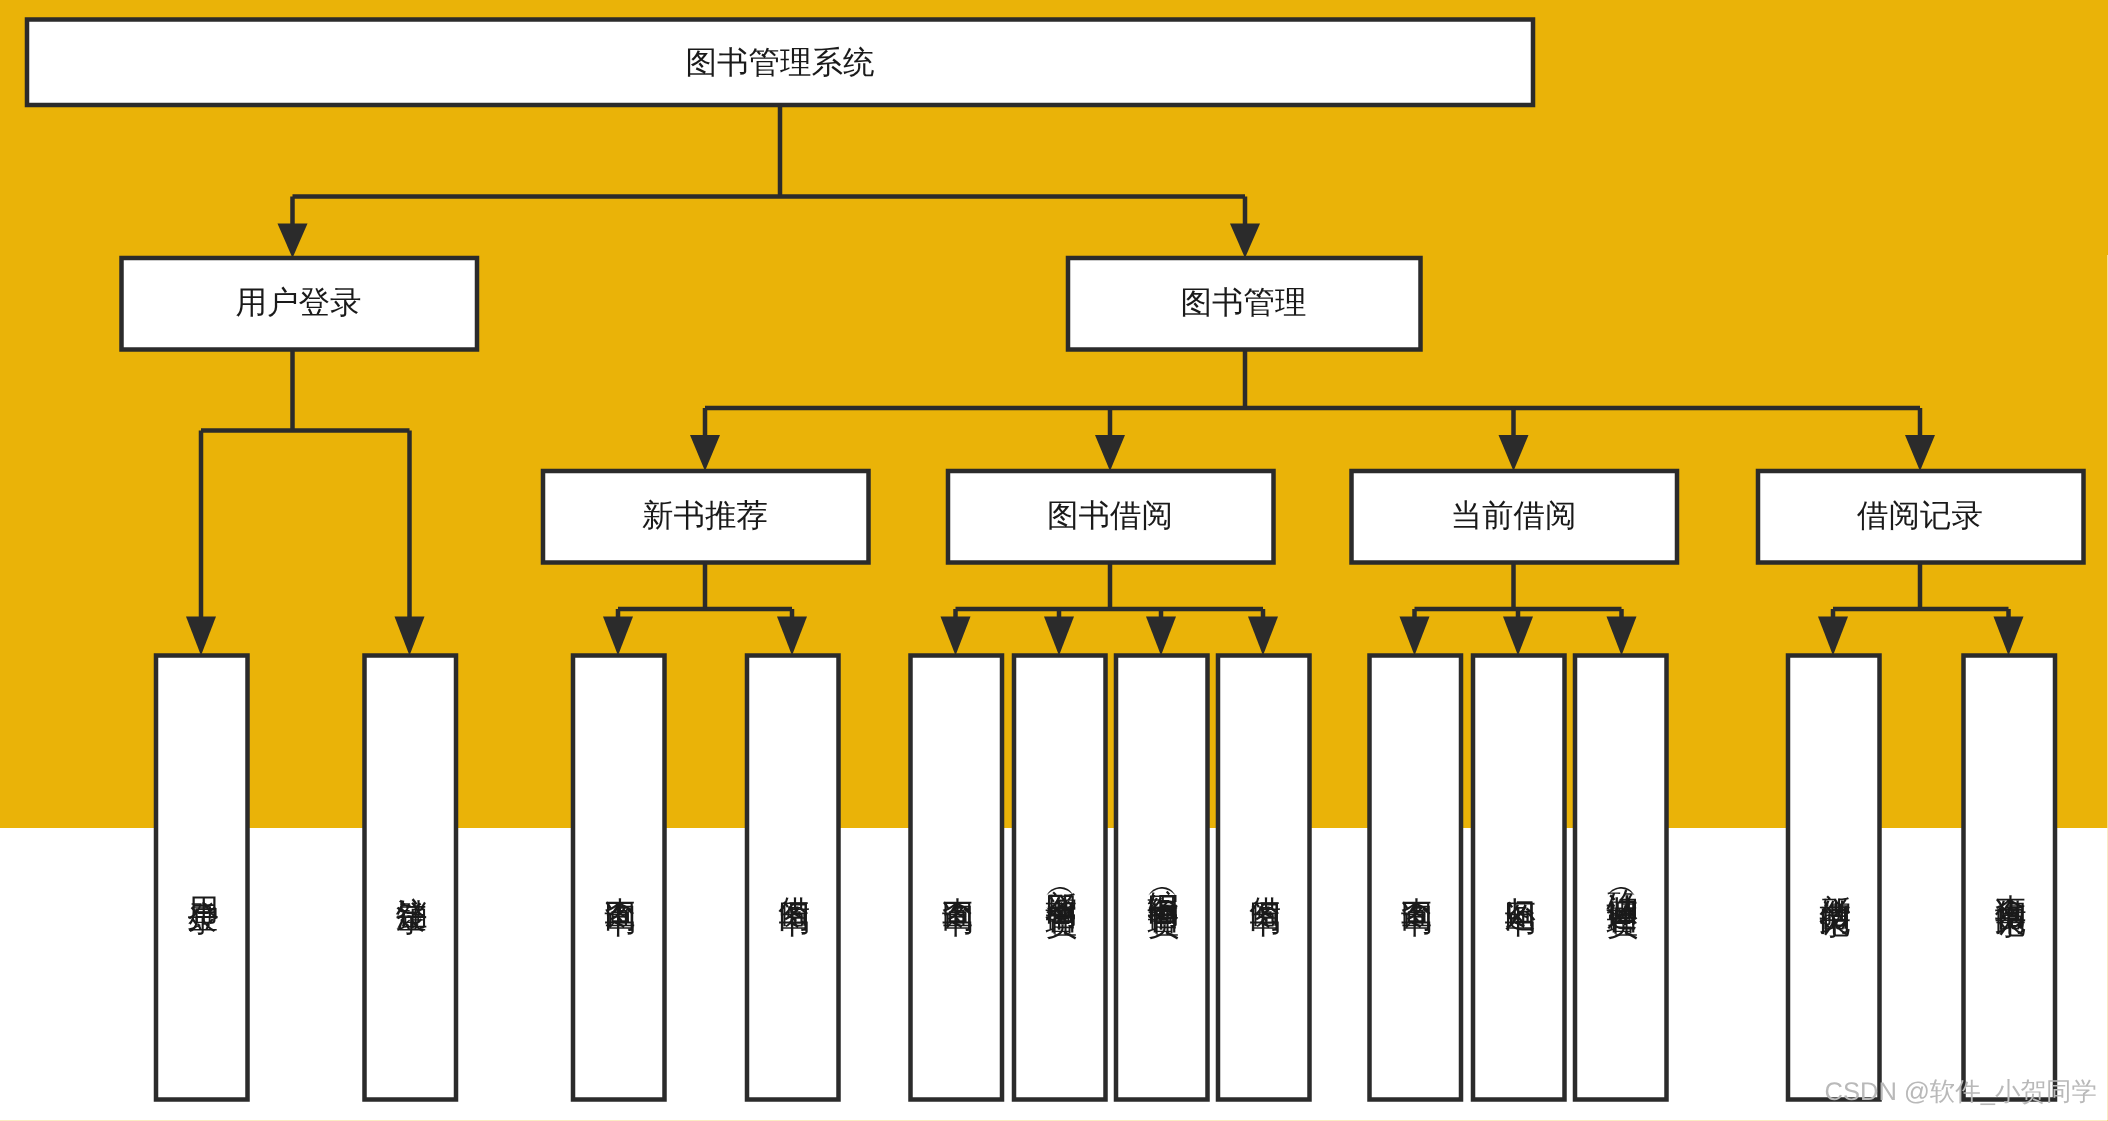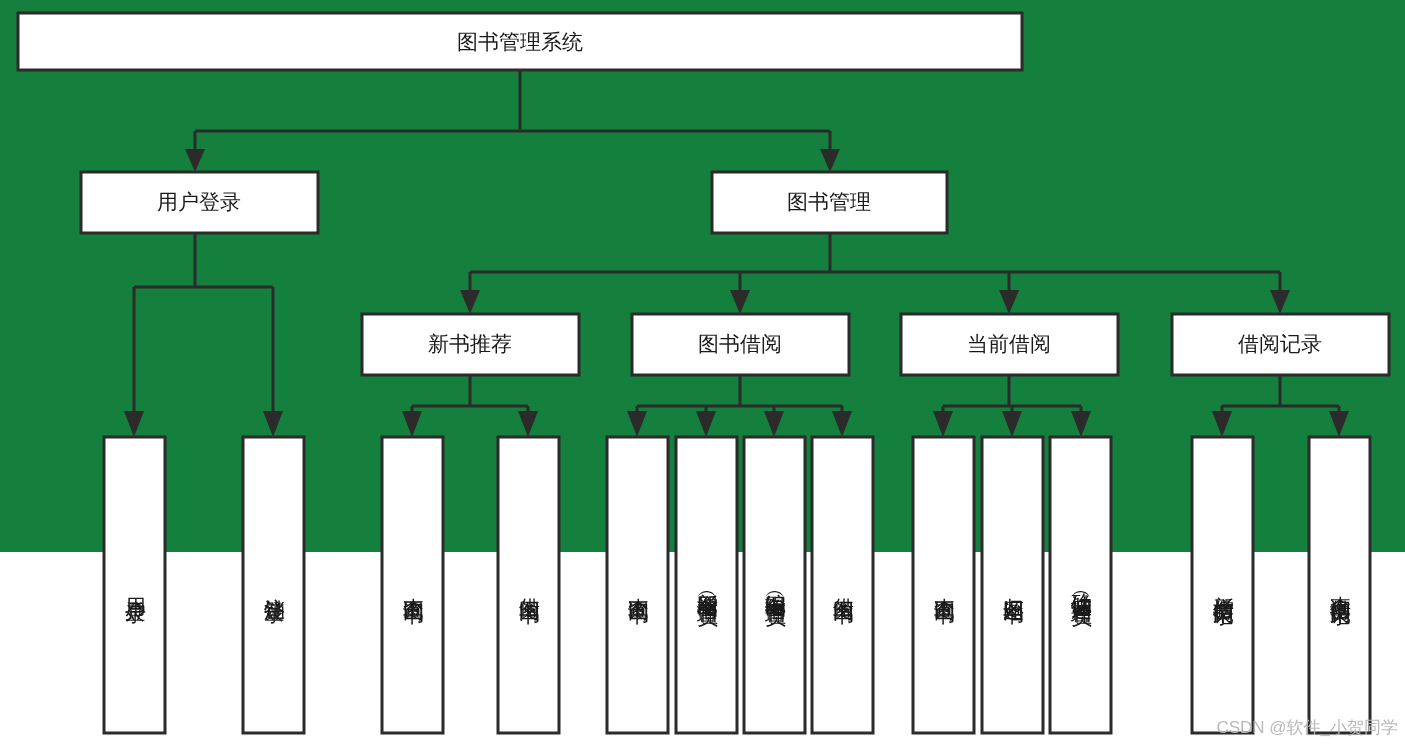--- a/index.html
+++ b/index.html
@@ -10,21 +10,21 @@
   body {
     width: 1405px;
     height: 747px;
     font-family: "Liberation Sans", "DejaVu Sans", sans-serif;
     overflow: hidden;
   }
   #diagram-root {
     position: relative;
     width: 1405px;
     height: 552px;
-    background: #15803d;
+    background: #eab308;
   }
   svg.diagram {
     display: block;
     width: 1405px;
     height: 747px;
   }
   .node-rect {
     fill: #ffffff;
     stroke: #2b2b2b;
     stroke-width: 3;

